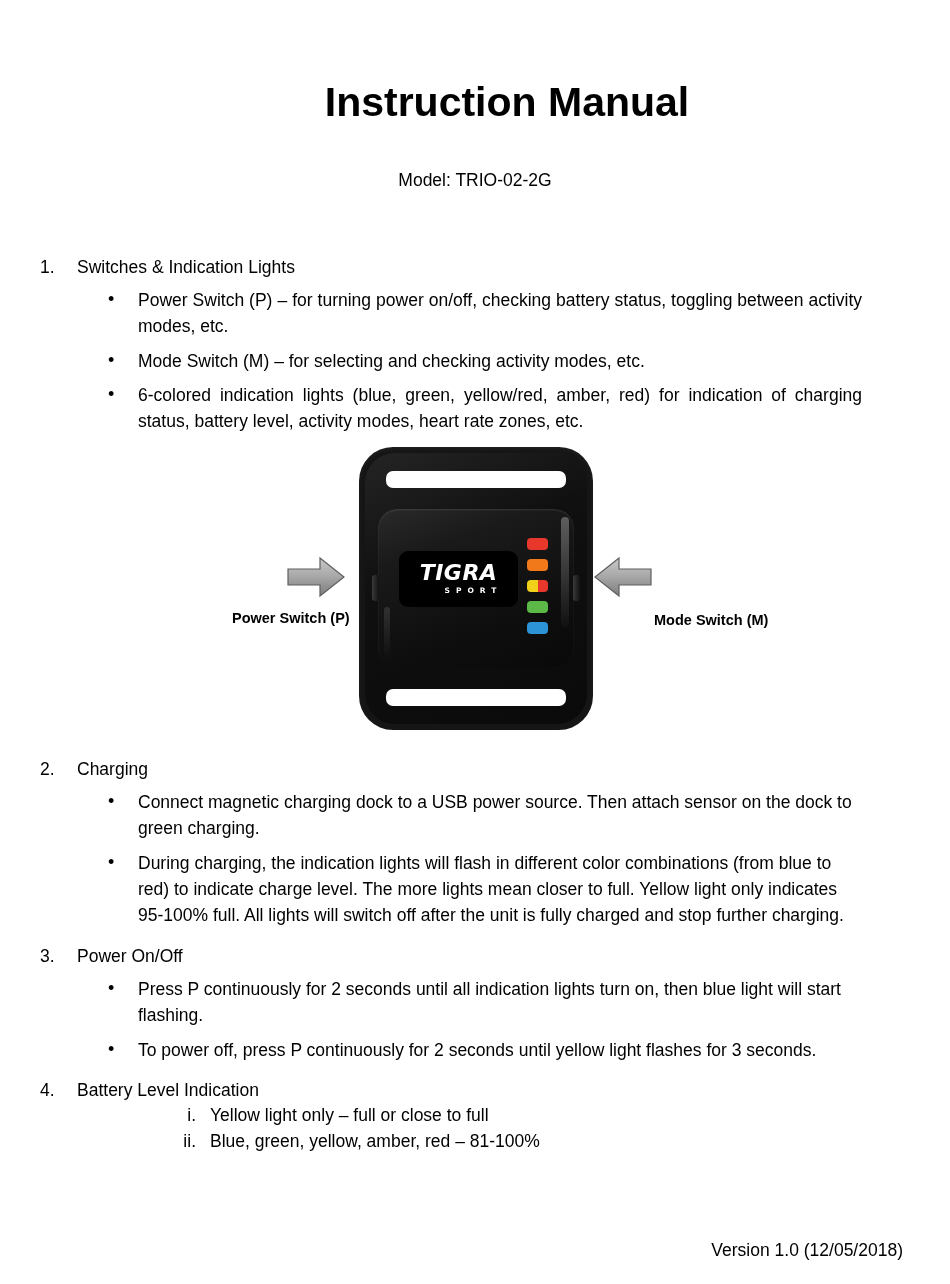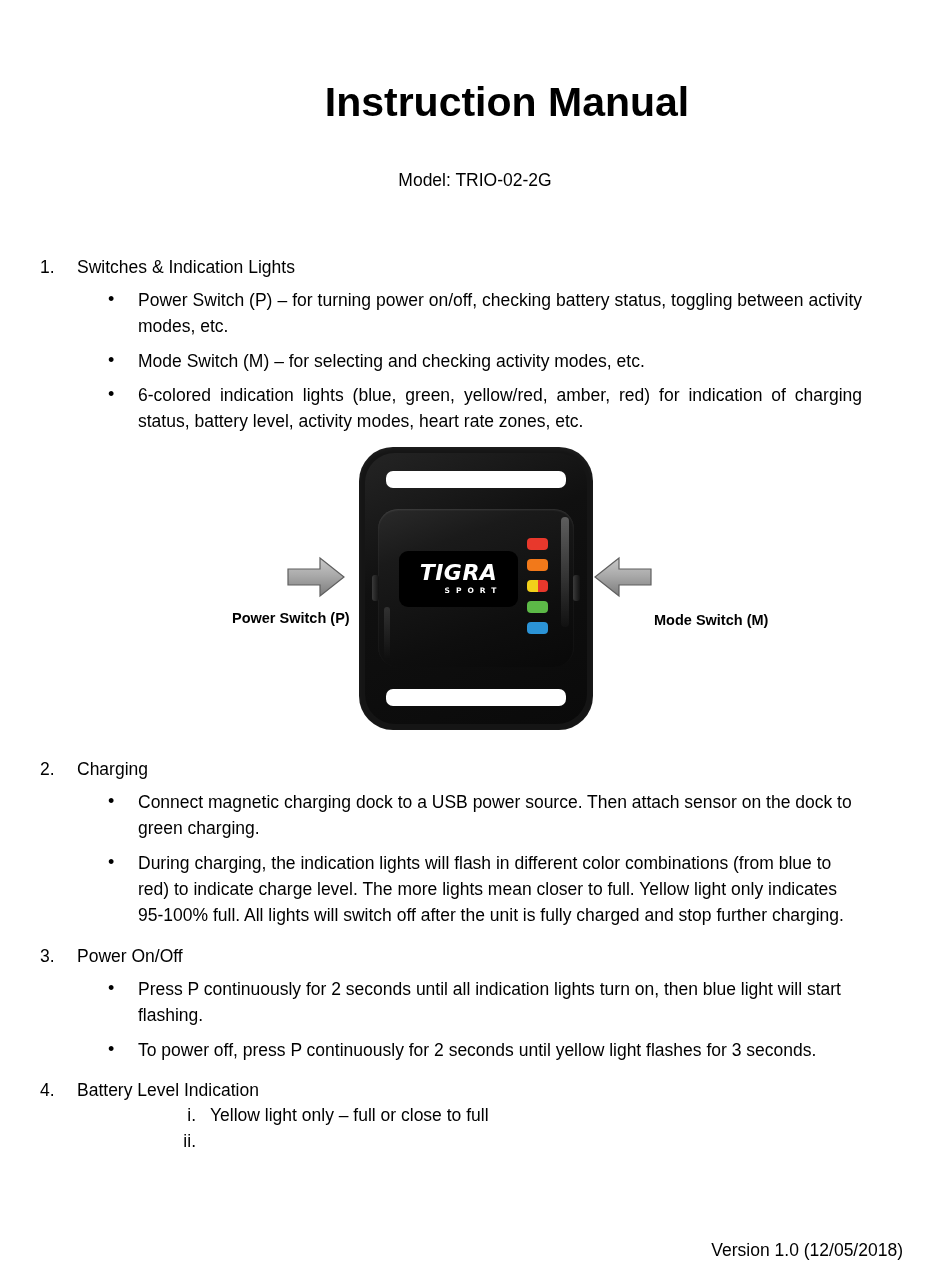--- a/index.html
+++ b/index.html
@@ -403,19 +403,20 @@
       <span class="sec-num">4.</span>
       <span>Battery Level Indication</span>
     </div>
     <ol class="romans">
       <li class="roman-item">
         <span class="roman-mark">i.</span>
         <span>Yellow light only – full or close to full</span>
       </li>
       <li class="roman-item">
         <span class="roman-mark">ii.</span>
+        <span>Blue, green, yellow, amber, red – 81-100%</span>
       </li>
     </ol>
   </div>
 
   <div class="footer">Version 1.0 (12/05/2018)</div>
 
 </div>
 
 </body></html>

